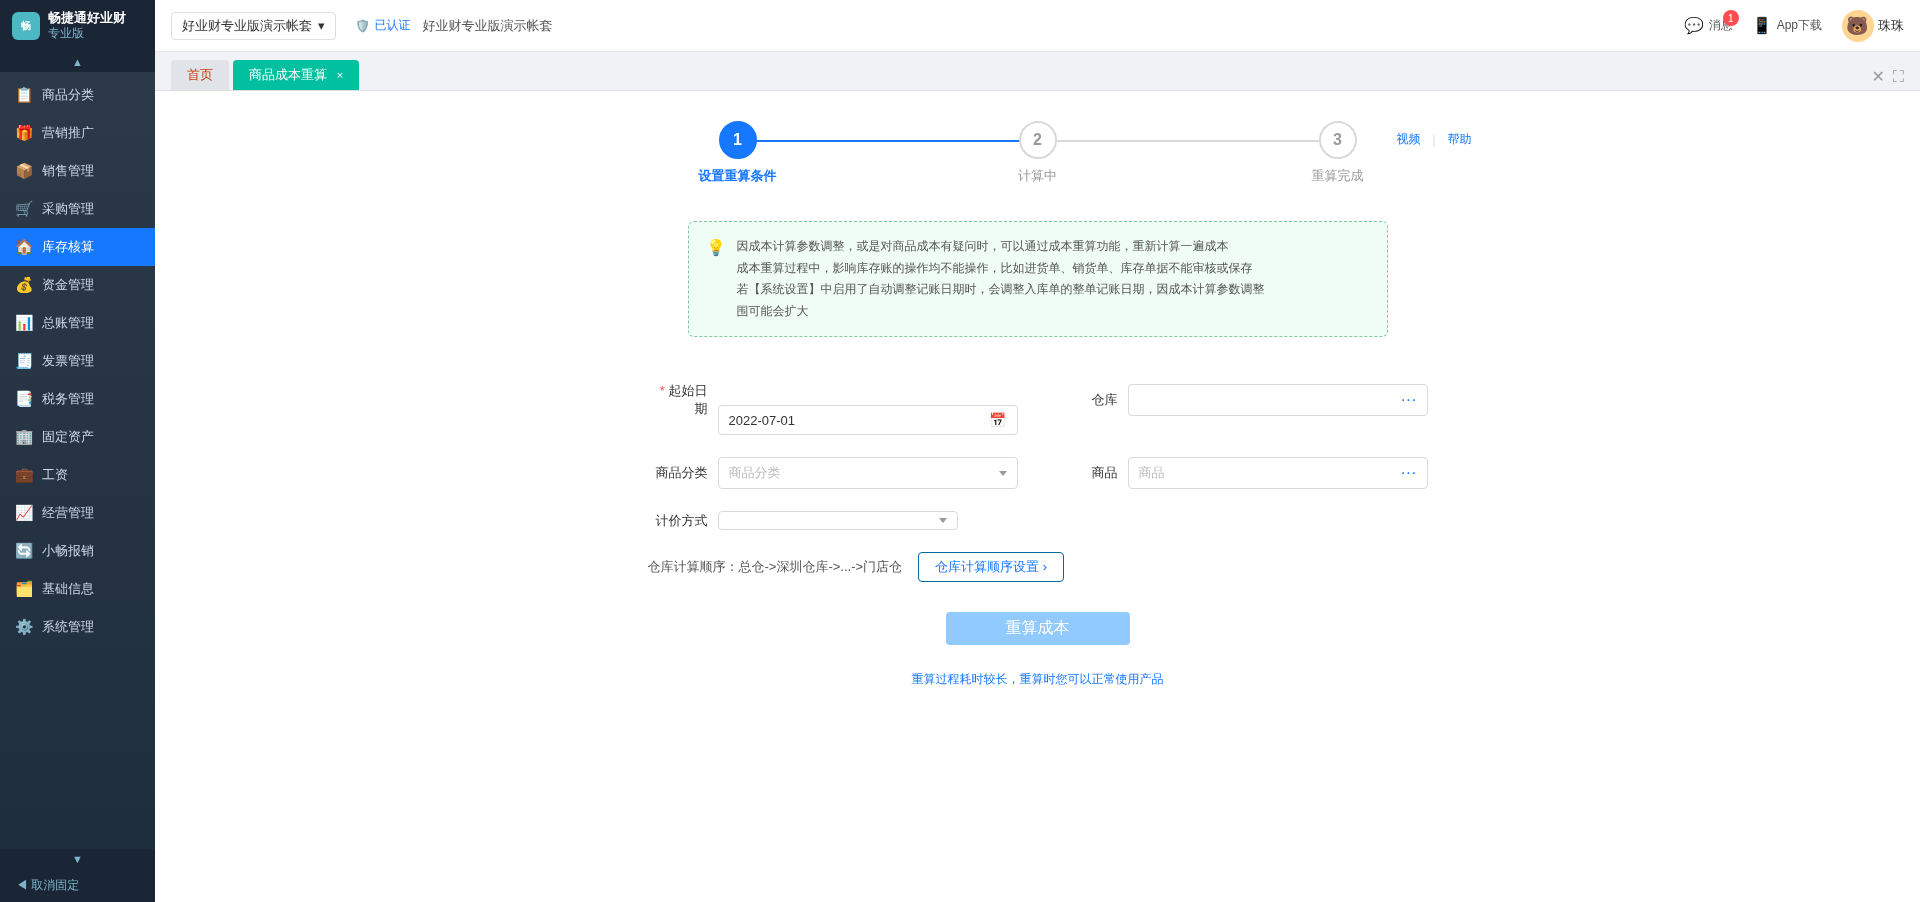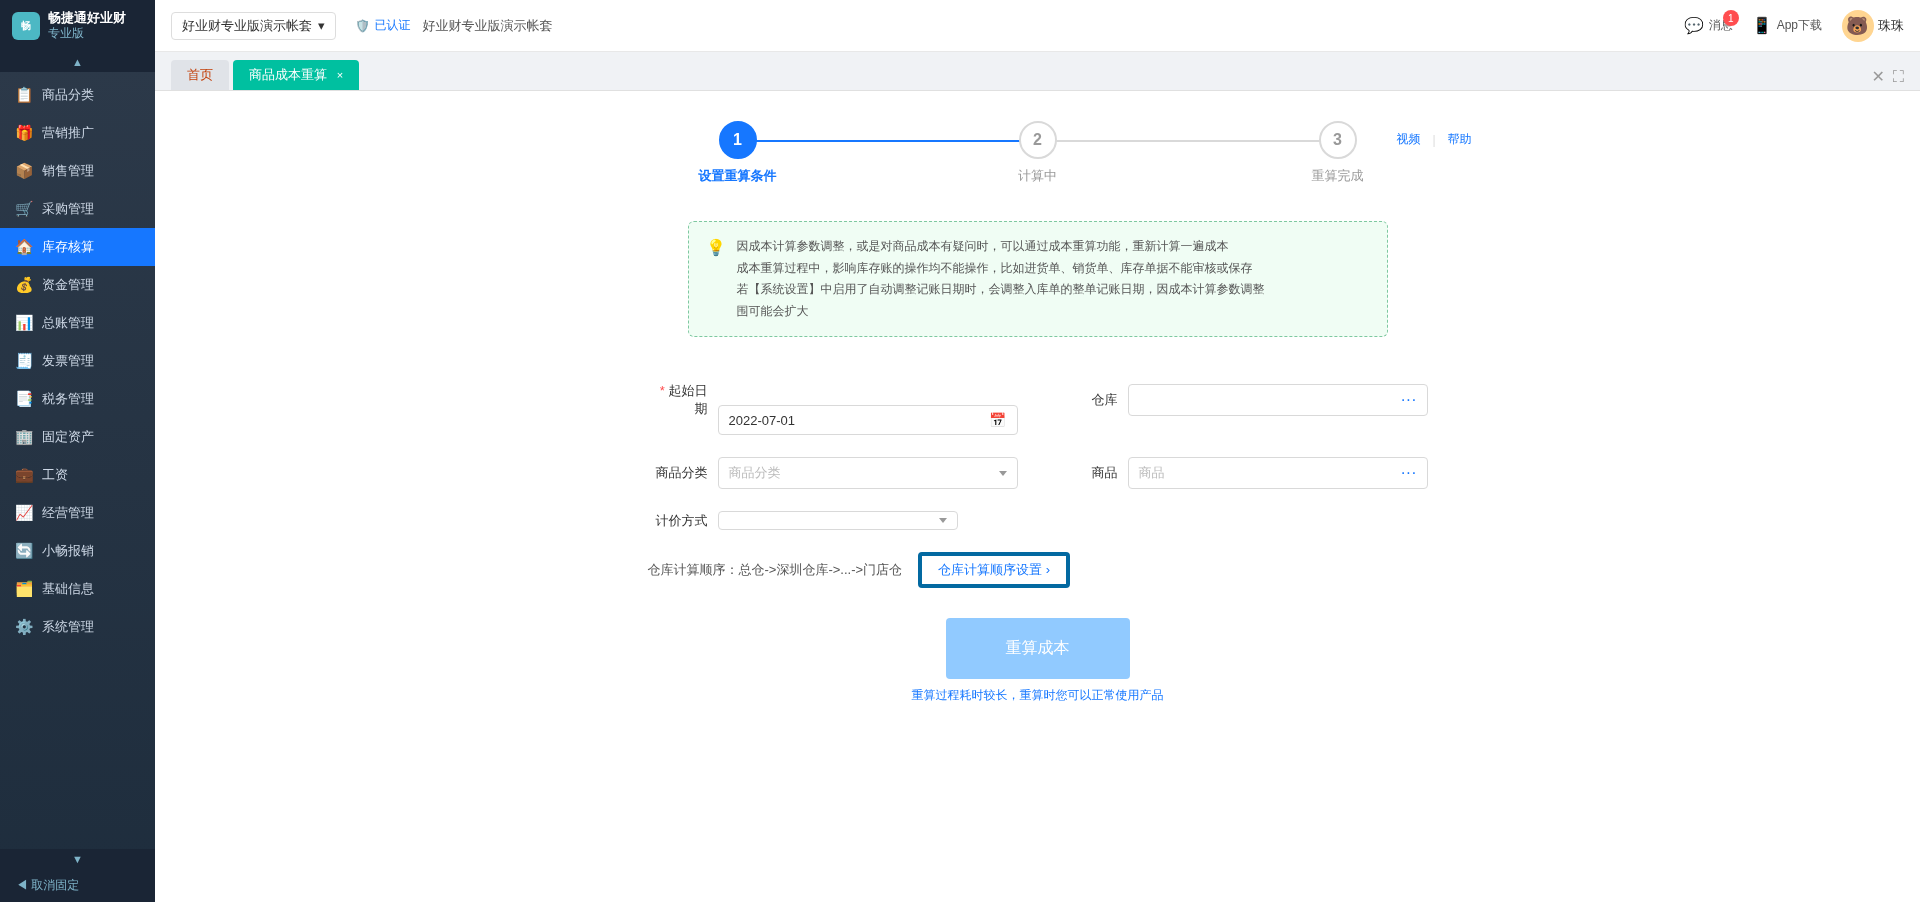--- a/index.html
+++ b/index.html
@@ -361,43 +361,43 @@
 
     
     .warehouse-row {
       display: flex;
       align-items: center;
       margin-bottom: 30px;
       gap: 16px;
     }
     .warehouse-label { font-size: 13px; color: #555; }
     .warehouse-order-btn {
-      border: 4px solid #0369a1;
+      border: 1px solid #0369a1;
       background: white;
       color: #1677ff;
       border-radius: 4px;
       padding: 5px 16px;
       font-size: 13px;
       cursor: pointer;
       display: flex;
       align-items: center;
       gap: 4px;
     }
 
     
     .submit-area { text-align: center; margin-top: 10px; }
     .btn-recalc {
       background: #91caff;
       border: none;
       border-radius: 4px;
-      padding: 20px 60px;
+      padding: 6px 60px;
       font-size: 16px;
       color: white;
       cursor: pointer;
-      margin-bottom: 8px;
+      margin-bottom: 26px;
     }
     .submit-hint { font-size: 12px; color: #1677ff; }
 
     
     .chevron-down { display: inline-block; width: 0; height: 0; border-left: 4px solid transparent; border-right: 4px solid transparent; border-top: 5px solid #999; }
   </style>
 </head>
 <body>
 
 <div class="sidebar">

